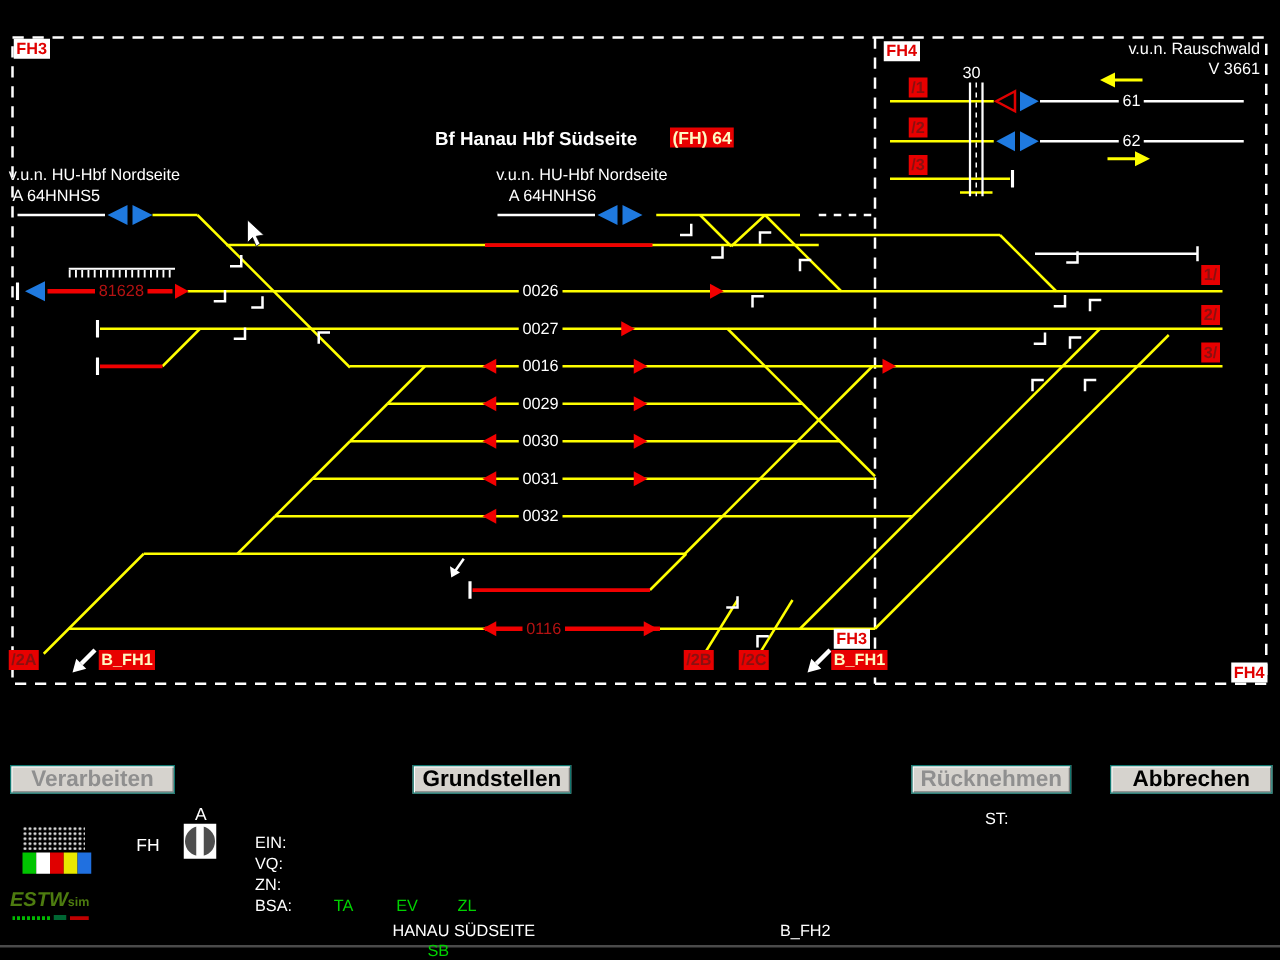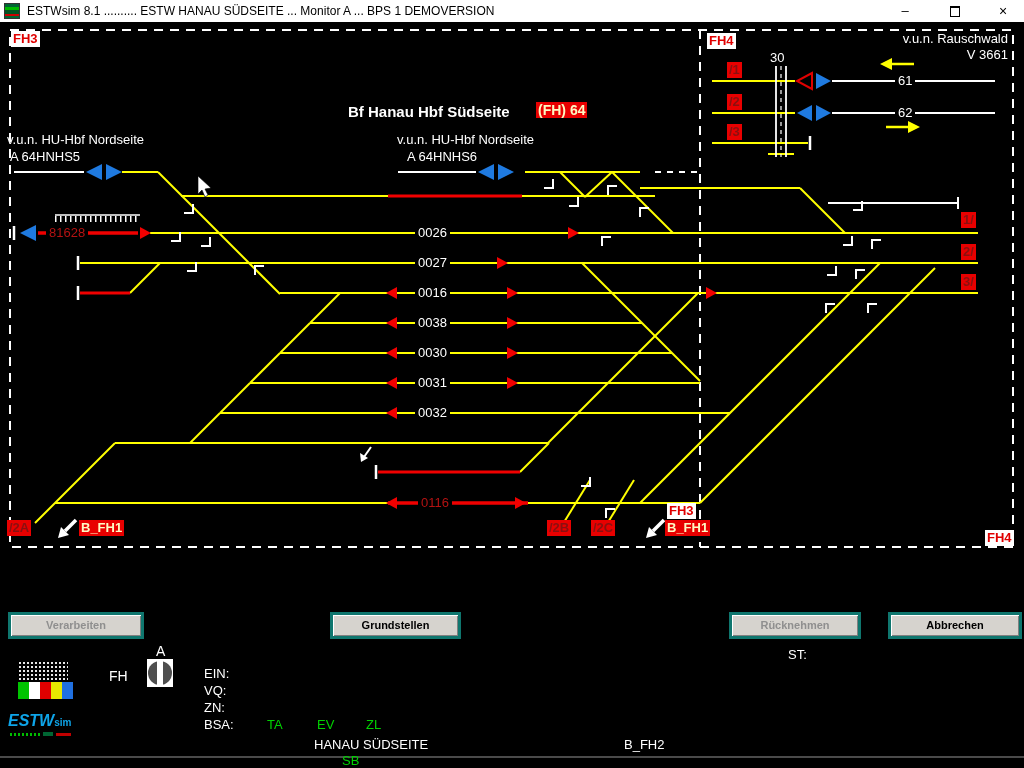--- a/index.html
+++ b/index.html
@@ -26,55 +26,48 @@
   .lbl-bg{background:#000;padding:0 3px;}
   .red-num{color:#b41212;}
   .bold{font-weight:bold;}
   .badge{position:absolute;font-size:13px;font-weight:bold;padding:0 2px;white-space:nowrap;z-index:12;line-height:16px;}
   .b-rw{background:#ffffff;color:#e00000;}
   .b-wr{background:#e80000;color:#fef9c3;}
   .b-dr{background:#e80000;color:#8a1010;}
   .right-align{text-align:right;width:160px;}
 
   
-  .pbtn{position:absolute;top:612px;height:21px;background:#d6d3ce;border:3px solid #0f766e;
+  .pbtn{position:absolute;top:612px;height:21px;background:#d6d3ce;border:1px solid #0f766e;
         box-shadow:inset 1px 1px 0 #ffffff,inset -1px -1px 0 #808080;
-        font-size:11px;font-weight:bold;text-align:center;line-height:20px;z-index:10;color:#000;}
+        font-size:18px;font-weight:bold;text-align:center;line-height:20px;z-index:10;color:#000;}
   .pbtn.disabled{color:#8f8f8f;}
 
   
   .green{color:#00d200;}
   #knob{position:absolute;left:147px;top:659px;width:26px;height:28px;background:#fff;z-index:10;}
   #knob .circle{position:absolute;left:1px;top:2px;width:24px;height:24px;border-radius:50%;background:#4e4e4e;}
   #knob .bar{position:absolute;left:10px;top:1px;width:6px;height:26px;background:#fff;}
   #dither{position:absolute;left:18px;top:661px;width:50px;height:19px;z-index:10;
       background-color:#000;background-image:radial-gradient(#e8e8e8 1px,transparent 1.2px);background-size:4px 4px;}
   #palette{position:absolute;left:18px;top:682px;width:55px;height:17px;display:flex;z-index:10;}
   #palette div{width:11px;height:17px;}
-  #logo{position:absolute;left:8px;top:712px;z-index:10;color:#0ea5e9;}
+  #logo{position:absolute;left:8px;top:712px;z-index:10;color:#4d7c0f;}
   #logo .l1{font-weight:bold;font-style:italic;font-size:16px;letter-spacing:0;}
   #logo .l1 .small{font-size:10px;font-style:normal;}
   #logo .l2{display:flex;align-items:center;gap:3px;margin-top:2px;margin-left:2px;}
   #logo .gdots{width:30px;height:3px;background:repeating-linear-gradient(90deg,#0b0 0 2px,transparent 2px 4px);}
   #logo .gsolid{width:10px;height:4px;background:#063;}
   #logo .rsolid{width:15px;height:3px;background:#c00000;}
   #footline{position:absolute;left:0;top:756px;width:1024px;height:2px;background:#4a4a4a;z-index:6;}
 </style>
 </head>
 <body>
 
 <div id="stage">
 
-  <div id="titlebar">
-    <div class="app-icon"></div>
-    <div class="title">ESTWsim 8.1 .......... ESTW HANAU SÜDSEITE ... Monitor A ... BPS 1  DEMOVERSION</div>
-    <div class="wbtn" id="btn-min">–</div>
-    <div class="wbtn" id="btn-max"><span class="maxbox"></span></div>
-    <div class="wbtn" id="btn-close">×</div>
-  </div>
 
   <svg id="tracks" width="1024" height="768" viewBox="0 0 1024 768">
 
     <g stroke="#ffffff" stroke-width="2" fill="none" stroke-dasharray="9 7">
       <rect x="10" y="30" width="1003" height="517"></rect>
       <line x1="700" y1="30" x2="700" y2="547"></line>
     </g>
 
     <g stroke="#ffff00" stroke-width="2" fill="none">
       <line x1="122" y1="172" x2="158" y2="172"></line>
@@ -243,26 +236,26 @@
   <div class="badge b-dr" style="left:727px;top:62px;">/1</div>
   <div class="badge b-dr" style="left:727px;top:94px;">/2</div>
   <div class="badge b-dr" style="left:727px;top:124px;">/3</div>
   <div class="lbl lbl-bg" style="left:895px;top:73px;">61</div>
   <div class="lbl lbl-bg" style="left:895px;top:105px;">62</div>
 
   <div class="badge b-dr" style="left:961px;top:212px;">1/</div>
   <div class="badge b-dr" style="left:961px;top:244px;">2/</div>
   <div class="badge b-dr" style="left:961px;top:274px;">3/</div>
 
-  <div class="lbl lbl-bg red-num" style="left:46px;top:225px;">81628</div>
+  <div class="lbl lbl-bg red-num" style="left:76px;top:225px;">81628</div>
 
   <div class="lbl lbl-bg" style="left:415px;top:225px;">0026</div>
   <div class="lbl lbl-bg" style="left:415px;top:255px;">0027</div>
   <div class="lbl lbl-bg" style="left:415px;top:285px;">0016</div>
-  <div class="lbl lbl-bg" style="left:415px;top:315px;">0038</div>
+  <div class="lbl lbl-bg" style="left:415px;top:315px;">0029</div>
   <div class="lbl lbl-bg" style="left:415px;top:345px;">0030</div>
   <div class="lbl lbl-bg" style="left:415px;top:375px;">0031</div>
   <div class="lbl lbl-bg" style="left:415px;top:405px;">0032</div>
   <div class="lbl lbl-bg red-num" style="left:418px;top:495px;">0116</div>
 
   <div class="badge b-dr" style="left:7px;top:520px;">/2A</div>
   <div class="badge b-wr" style="left:79px;top:520px;">B_FH1</div>
   <div class="badge b-dr" style="left:547px;top:520px;">/2B</div>
   <div class="badge b-dr" style="left:591px;top:520px;">/2C</div>
   <div class="badge b-rw" style="left:667px;top:503px;">FH3</div>

